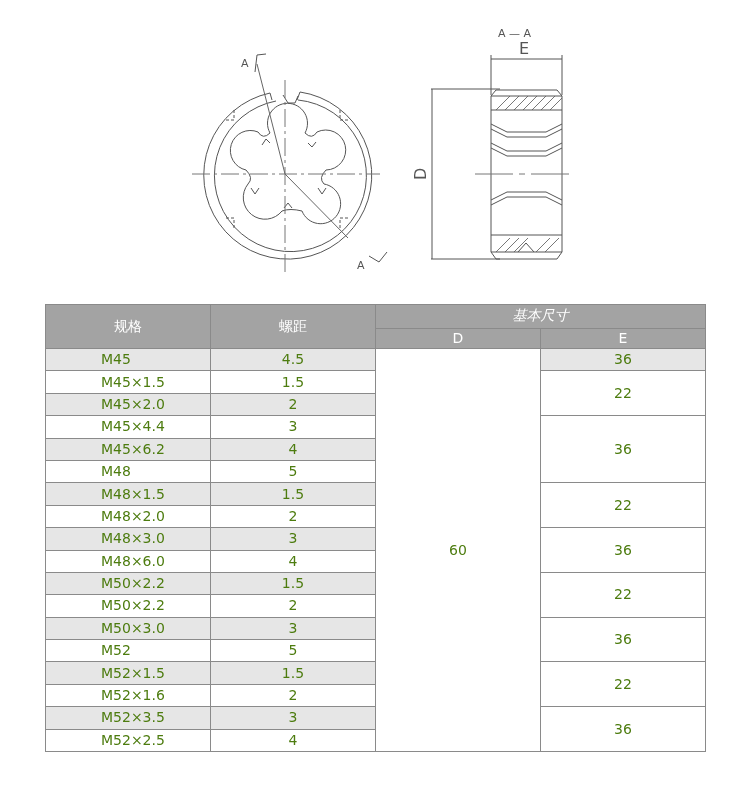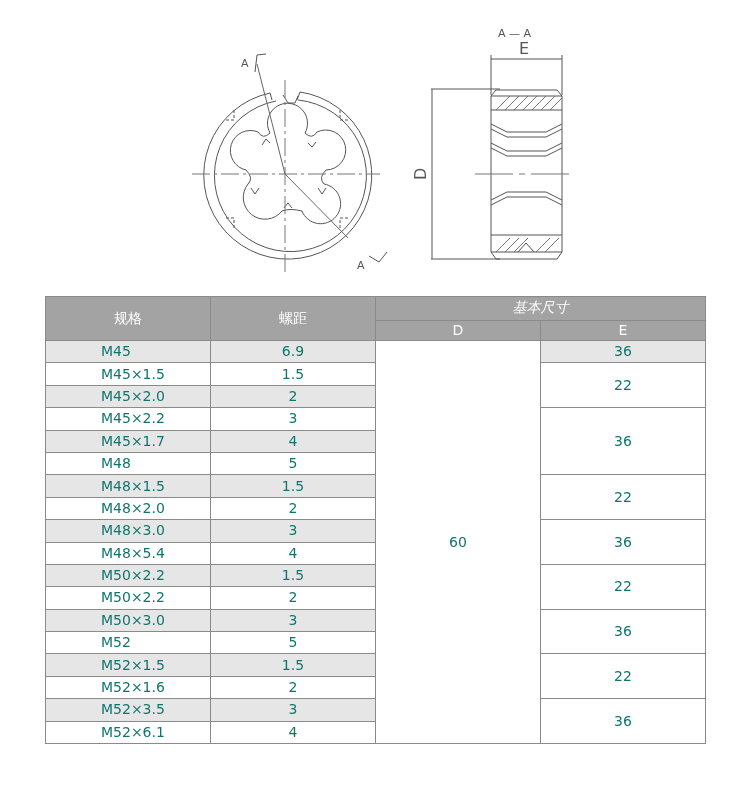--- a/index.html
+++ b/index.html
@@ -1,36 +1,36 @@
 <!DOCTYPE html>
 <html><head>
 <meta charset="utf-8">
 <style>
   html, body { margin: 0; padding: 0; background: #ffffff; }
   body { width: 750px; height: 803px; position: relative; overflow: hidden;
          font-family: "DejaVu Sans", "Liberation Sans", sans-serif; color: #222; }
   .drawing { position: absolute; left: 0; top: 0; width: 750px; height: 300px; }
   table.spec {
-    position: absolute; left: 45px; top: 296px;
+    position: absolute; left: 45px; top: 304px;
     border-collapse: collapse; table-layout: fixed; width: 660px;
     font-size: 14px;
   }
   table.spec col.c1 { width: 165px; }
   table.spec col.c2 { width: 165px; }
   table.spec col.c3 { width: 165px; }
   table.spec col.c4 { width: 165px; }
   table.spec th, table.spec td {
     border: 1.5px solid #8a8a8a; padding: 0; text-align: center;
     font-weight: normal;
   }
   table.spec th { background: #a3a3a3; color: #ffffff; font-size: 14px; }
   table.spec tr.h1 th.group { height: 22px; font-style: italic; }
   table.spec tr.h2 th { height: 19px; }
   table.spec th.tall { height: 43px; }
-  table.spec td { height: 21.4px; line-height: 21px; color: #0f766e; background: #ffffff; }
+  table.spec td { height: 21.4px; line-height: 21px; color: #4d7c0f; background: #ffffff; }
   table.spec tr.odd td.spec-cell, table.spec tr.odd td.pitch-cell,
   table.spec td.shaded { background: #e6e6e6; }
   table.spec td.spec-cell { text-align: left; padding-left: 55px; }
   table.spec td.merged { background: #ffffff; vertical-align: middle; margin-left: 28px; }
   table.spec td.merged.shaded { background: #e6e6e6; }
 </style>
 </head>
 <body>
 
 <svg class="drawing" viewBox="0 0 750 300" width="750" height="300">
@@ -140,40 +140,40 @@
       <th class="group" colspan="2">基本尺寸</th>
     </tr>
     <tr class="h2">
       <th>D</th>
       <th>E</th>
     </tr>
   </thead>
   <tbody id="spec-body">
       <tr class="odd">
         <td class="spec-cell">M45</td>
-        <td class="pitch-cell">6.9</td>
+        <td class="pitch-cell">4.5</td>
         <td class="merged" rowspan="18">60</td>
         <td class="merged shaded" rowspan="1">36</td>
       </tr>
       <tr class="even">
         <td class="spec-cell">M45×1.5</td>
         <td class="pitch-cell">1.5</td>
         <td class="merged" rowspan="2">22</td>
       </tr>
       <tr class="odd">
         <td class="spec-cell">M45×2.0</td>
         <td class="pitch-cell">2</td>
       </tr>
       <tr class="even">
-        <td class="spec-cell">M45×2.2</td>
+        <td class="spec-cell">M45×4.4</td>
         <td class="pitch-cell">3</td>
         <td class="merged" rowspan="3">36</td>
       </tr>
       <tr class="odd">
-        <td class="spec-cell">M45×1.7</td>
+        <td class="spec-cell">M45×6.2</td>
         <td class="pitch-cell">4</td>
       </tr>
       <tr class="even">
         <td class="spec-cell">M48</td>
         <td class="pitch-cell">5</td>
       </tr>
       <tr class="odd">
         <td class="spec-cell">M48×1.5</td>
         <td class="pitch-cell">1.5</td>
         <td class="merged" rowspan="2">22</td>
@@ -181,21 +181,21 @@
       <tr class="even">
         <td class="spec-cell">M48×2.0</td>
         <td class="pitch-cell">2</td>
       </tr>
       <tr class="odd">
         <td class="spec-cell">M48×3.0</td>
         <td class="pitch-cell">3</td>
         <td class="merged" rowspan="2">36</td>
       </tr>
       <tr class="even">
-        <td class="spec-cell">M48×5.4</td>
+        <td class="spec-cell">M48×6.0</td>
         <td class="pitch-cell">4</td>
       </tr>
       <tr class="odd">
         <td class="spec-cell">M50×2.2</td>
         <td class="pitch-cell">1.5</td>
         <td class="merged" rowspan="2">22</td>
       </tr>
       <tr class="even">
         <td class="spec-cell">M50×2.2</td>
         <td class="pitch-cell">2</td>
@@ -217,17 +217,17 @@
       <tr class="even">
         <td class="spec-cell">M52×1.6</td>
         <td class="pitch-cell">2</td>
       </tr>
       <tr class="odd">
         <td class="spec-cell">M52×3.5</td>
         <td class="pitch-cell">3</td>
         <td class="merged" rowspan="2">36</td>
       </tr>
       <tr class="even">
-        <td class="spec-cell">M52×6.1</td>
+        <td class="spec-cell">M52×2.5</td>
         <td class="pitch-cell">4</td>
       </tr>
     </tbody>
 </table>
 
 </body></html>

